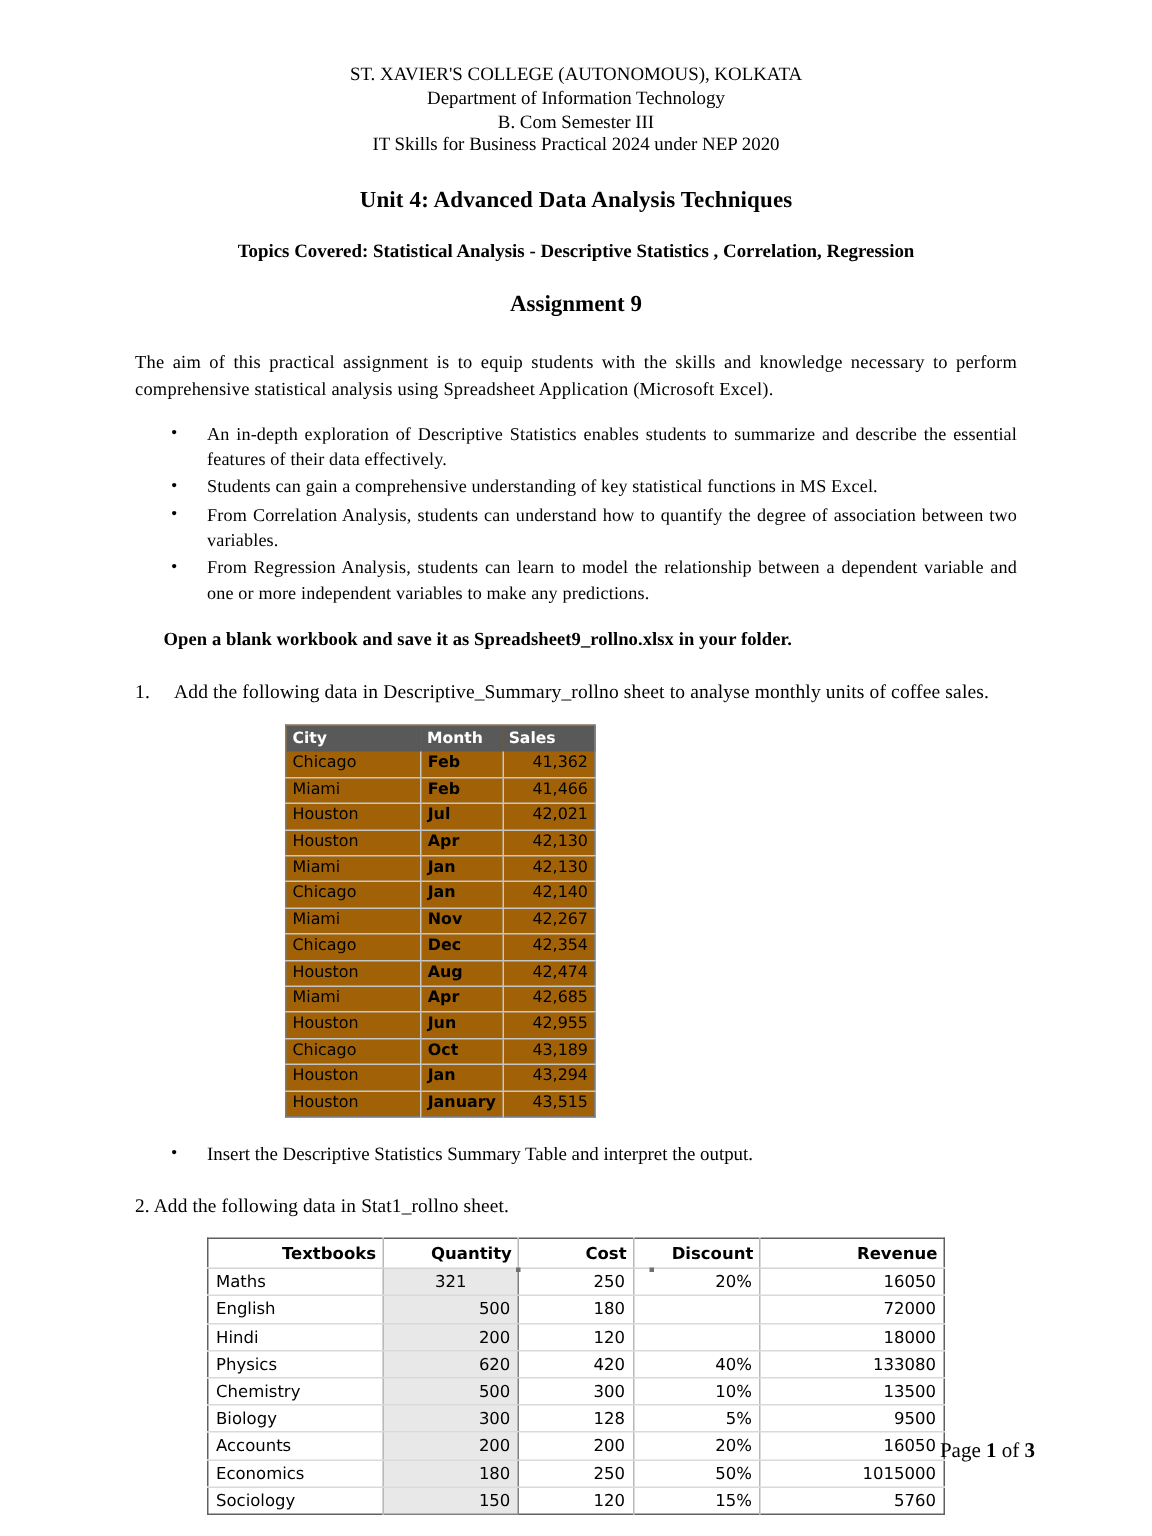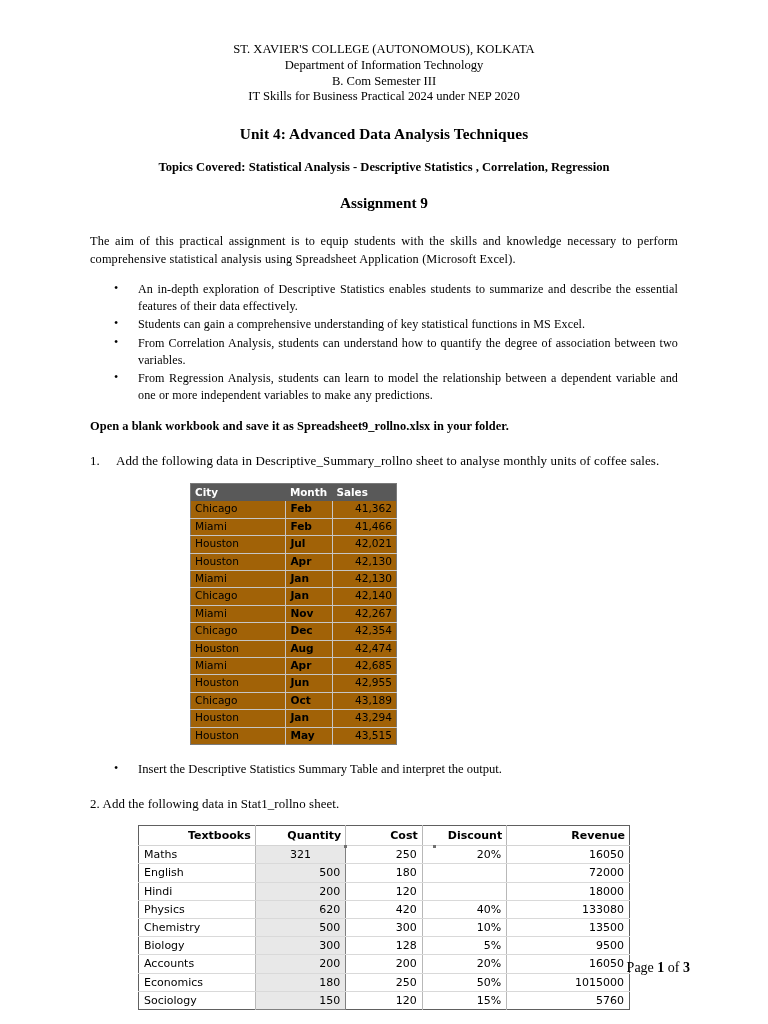--- a/index.html
+++ b/index.html
@@ -83,20 +83,21 @@
     left: 24px;
     top: -1px;
     font-size: 12px;
   }
 
   .bold-line {
     font-weight: bold;
     font-size: 12.4px;
     margin-top: 15px;
     letter-spacing: 0.05px;
+    margin-left: 19px;
   }
 
   .numbered {
     margin-top: 17px;
     font-size: 13px;
     line-height: 19px;
     position: relative;
     padding-left: 26px;
     text-align: justify;
     letter-spacing: 0.1px;
@@ -367,21 +368,21 @@
             <td class="month">Oct</td>
             <td>43,189</td>
           </tr>
           <tr>
             <td>Houston</td>
             <td class="month">Jan</td>
             <td>43,294</td>
           </tr>
           <tr>
             <td>Houston</td>
-            <td class="month">May</td>
+            <td class="month">January</td>
             <td>43,515</td>
           </tr>
         </tbody>
       </table>
     </div>
 
     <div class="single-bullet">
       <span class="bdot">•</span>
       <span>Insert the Descriptive Statistics Summary Table and interpret the output.</span>
     </div>

